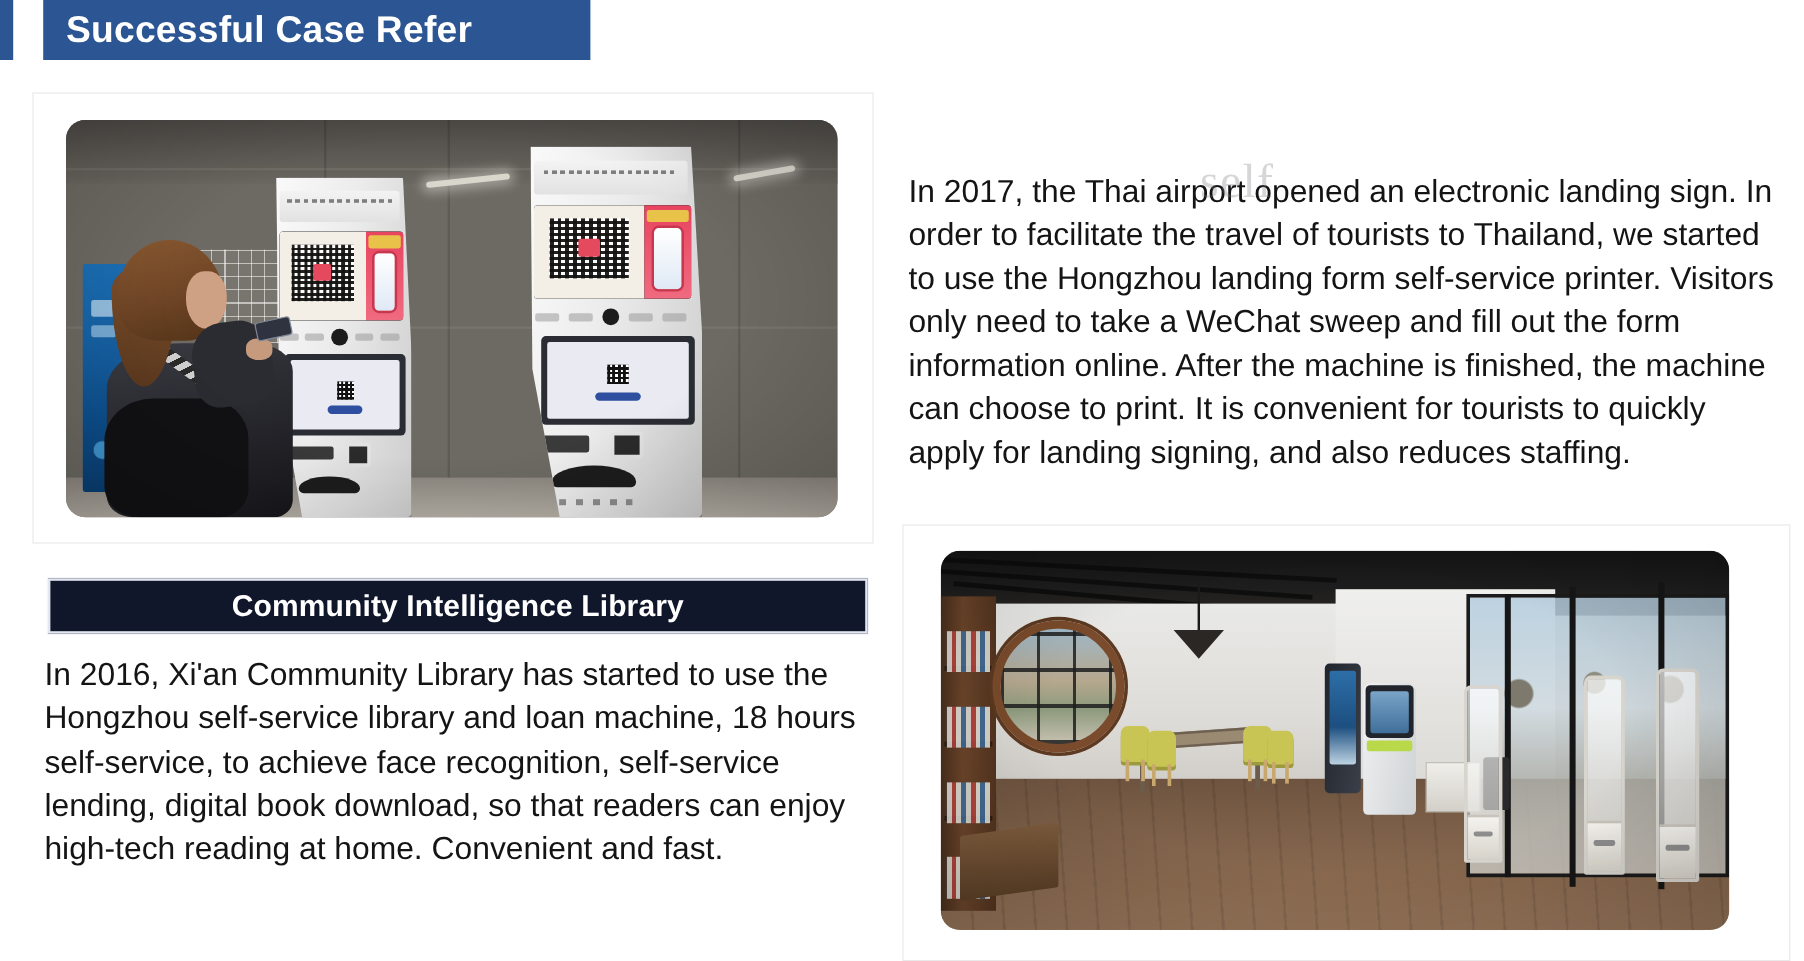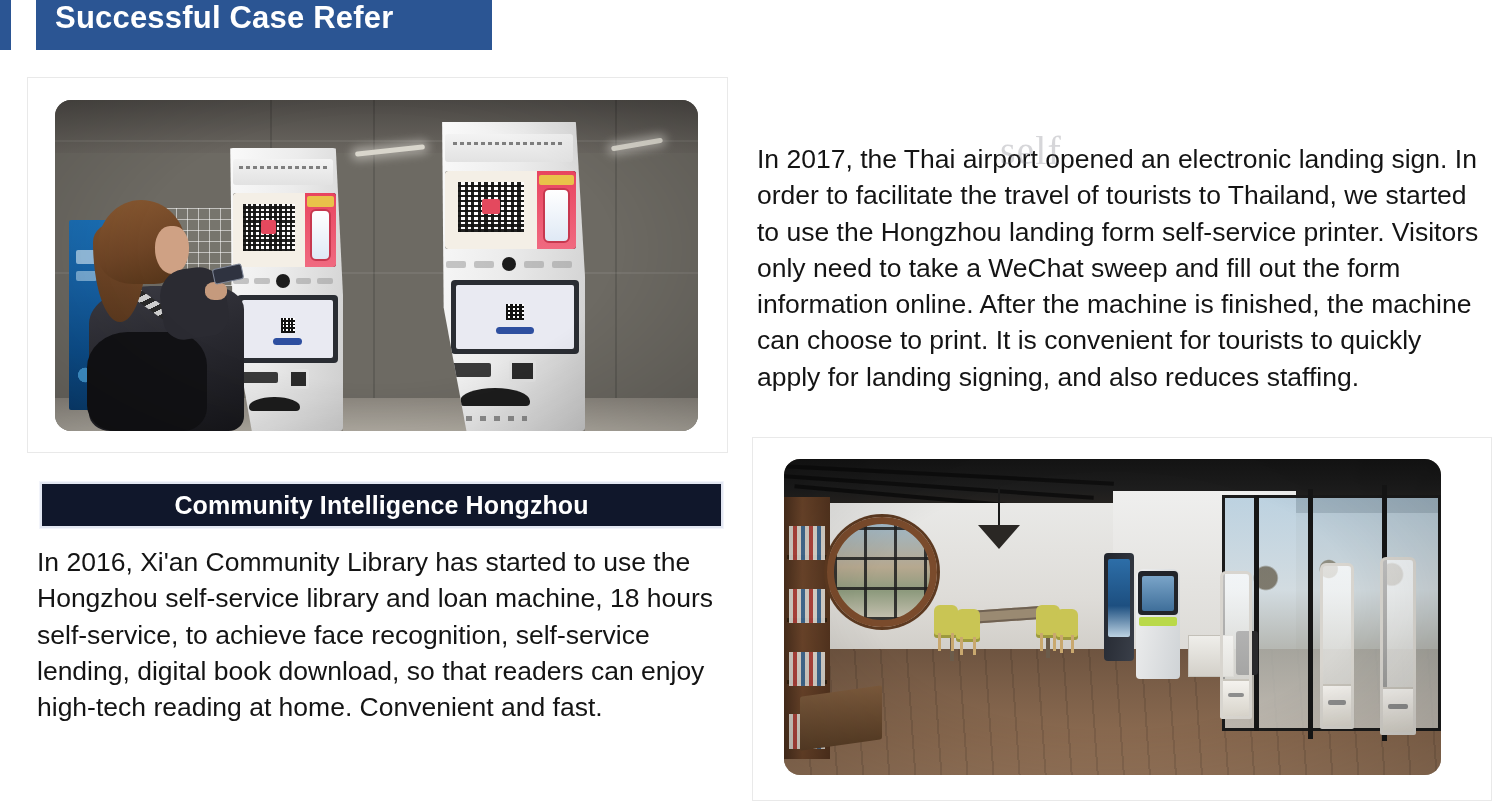--- a/index.html
+++ b/index.html
@@ -29,20 +29,21 @@
     background: #2B5593;
   }
   .title-banner {
     position: absolute;
     left: 36px;
     top: 0px;
     width: 456px;
     height: 50px;
     background: #2B5593;
     display: flex;
+    align-items: center;
   }
   .title-banner span {
     color: #ffffff;
     font-size: 31px;
     font-weight: bold;
     letter-spacing: 0.2px;
     padding-left: 19px;
     white-space: nowrap;
   }
 
@@ -537,21 +538,21 @@
       <div class="vignette"></div>
     </div>
   </div>
 
 
   <div class="body-text" style="left:757px; top:141px; width:728px;">In 2017, the Thai airport opened an electronic landing sign. In order to facilitate the travel of tourists to Thailand, we started to use the Hongzhou landing form self-service printer. Visitors only need to take a WeChat sweep and fill out the form information online. After the machine is finished, the machine can choose to print. It is convenient for tourists to quickly apply for landing signing, and also reduces staffing.</div>
 
   <div class="watermark">self</div>
 
   <div class="sec-header" style="left:40px; top:482px; width:683px; height:46px;">
-    <span>Community Intelligence Hongzhou</span>
+    <span>Community Intelligence Library</span>
   </div>
 
   <div class="body-text" style="left:37px; top:544px; width:692px;">In 2016, Xi'an Community Library has started to use the Hongzhou self-service library and loan machine, 18 hours self-service, to achieve face recognition, self-service lending, digital book download, so that readers can enjoy high-tech reading at home. Convenient and fast.</div>
 
   <div class="photo-frame" style="left:752px; top:437px; width:740px; height:364px;">
     <div class="photo" id="photo-library" style="left:31px; top:21px; width:657px; height:316px;">
       <div class="lib-ceiling"></div>
       <div class="beam" style="left:0; top:14px; width:330px; transform:rotate(3deg);"></div>
       <div class="beam" style="left:0; top:26px; width:310px; transform:rotate(4deg);"></div>
       <div class="beam" style="left:10px; top:38px; width:290px; transform:rotate(5deg);"></div>

